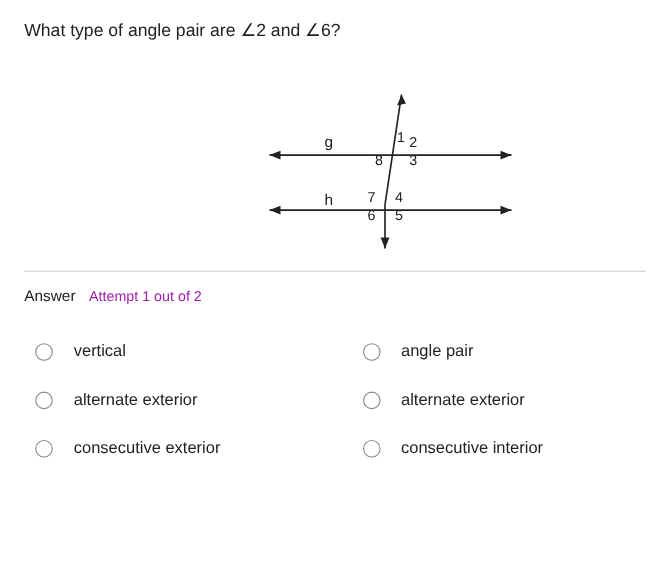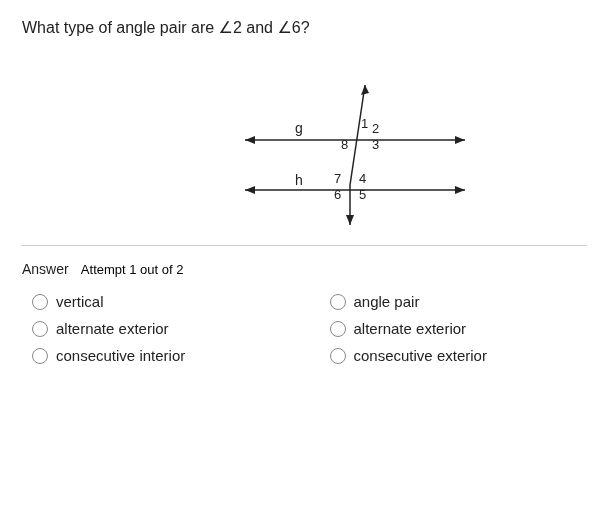--- a/index.html
+++ b/index.html
@@ -37,38 +37,39 @@
     }
 
     .answer-label {
       font-weight: normal;
       font-size: 14px;
       display: inline;
     }
 
     .attempt-label {
       font-size: 13px;
-      color: #000000;
+      color: #a21caf;
       margin-left: 8px;
     }
 
     .options-grid {
       display: grid;
       grid-template-columns: 1fr 1fr;
       gap: 10px 40px;
       margin-top: 16px;
       padding-left: 10px;
     }
 
     .option {
       display: flex;
       align-items: center;
-      gap: 8px;
+      gap: 19px;
       cursor: pointer;
       font-size: 15px;
+      margin-top: 17px;
     }
 
     .radio-circle {
       width: 16px;
       height: 16px;
       border-radius: 50%;
       border: 1.5px solid #888;
       background: #fff;
       flex-shrink: 0;
       display: inline-block;
@@ -147,24 +148,24 @@
         <span>alternate exterior</span>
       </div>
 
       <div class="option">
         <span class="radio-circle"></span>
         <span>alternate exterior</span>
       </div>
 
       <div class="option">
         <span class="radio-circle"></span>
-        <span>consecutive interior</span>
+        <span>consecutive exterior</span>
       </div>
 
       <div class="option">
         <span class="radio-circle"></span>
-        <span>consecutive exterior</span>
+        <span>consecutive interior</span>
       </div>
 
     </div>
   </div>
 
 </div>
 
 </body></html>

